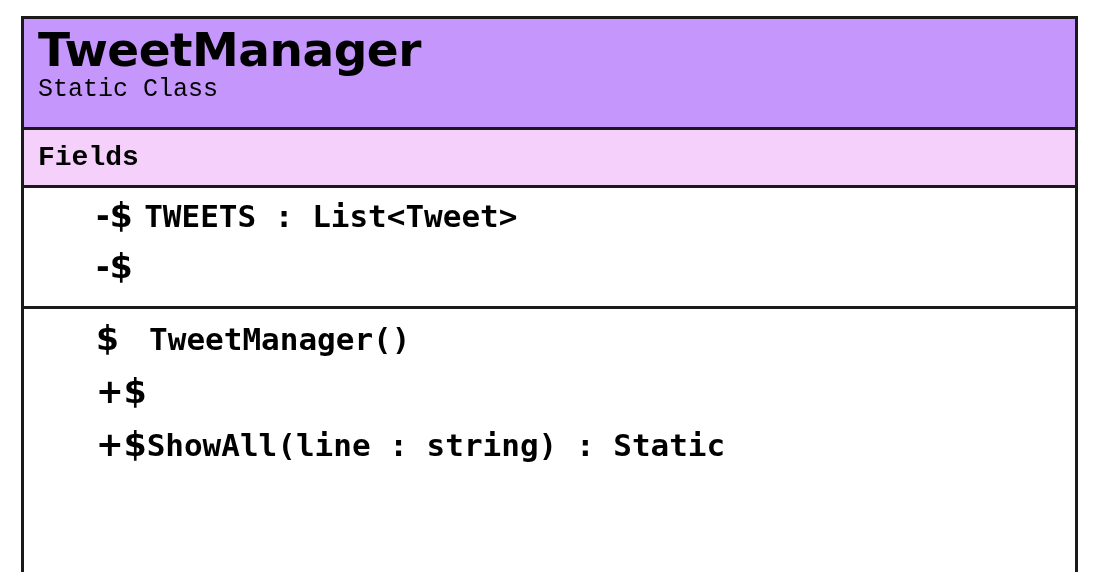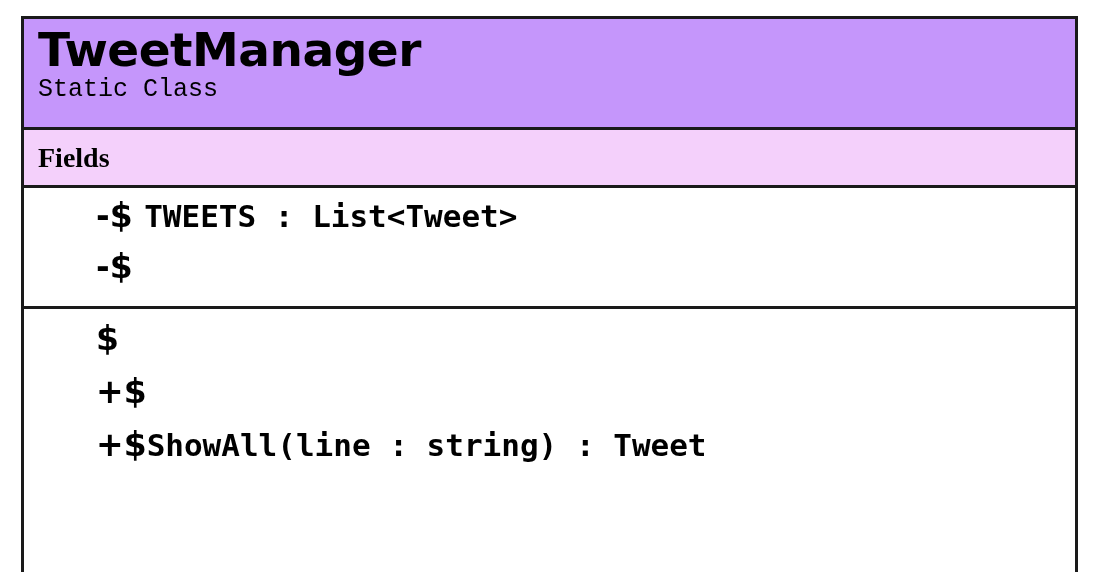--- a/index.html
+++ b/index.html
@@ -68,21 +68,21 @@
   .section-band {
     background: #f4d0fb;
     border-bottom: 3px solid #1a1a1a;
     height: 58px;
     box-sizing: border-box;
     display: flex;
     align-items: center;
     padding-left: 14px;
   }
   .section-band-label {
-    font-family: Liberation Serif, serif;
+    font-family: Liberation Mono, monospace;
     font-weight: bold;
     font-size: 28px;
     color: #000000;
   }
 
   
   .member-list {
     background: #ffffff;
     box-sizing: border-box;
     padding: 8px 0 6px 0;
@@ -151,28 +151,29 @@
         <span class="member-marker">-$</span>
       </div>
 
     </div>
 
 
     <div class="member-list methods">
 
       <div class="member-row">
         <span class="member-marker">$ </span>
+        <span class="member-signature"> TweetManager()</span>
       </div>
 
       <div class="member-row">
         <span class="member-marker">+$</span>
       </div>
 
       <div class="member-row">
         <span class="member-marker">+$</span>
-        <span class="member-signature">ShowAll(line : string) : Tweet</span>
+        <span class="member-signature">ShowAll(line : string) : Static</span>
       </div>
 
     </div>
 
   </div>
 
 </div>
 
 </body></html>

